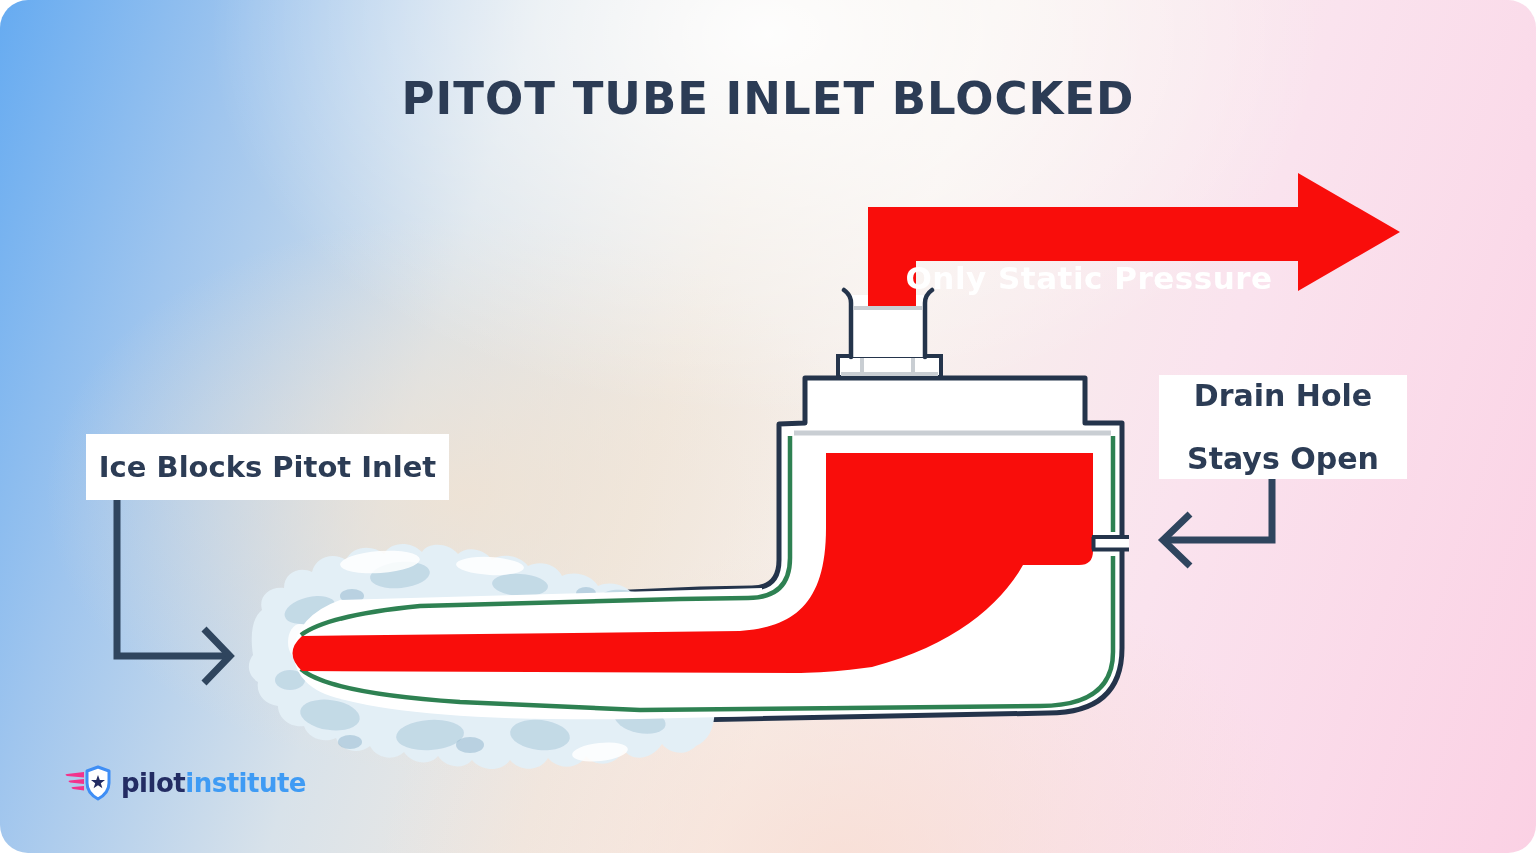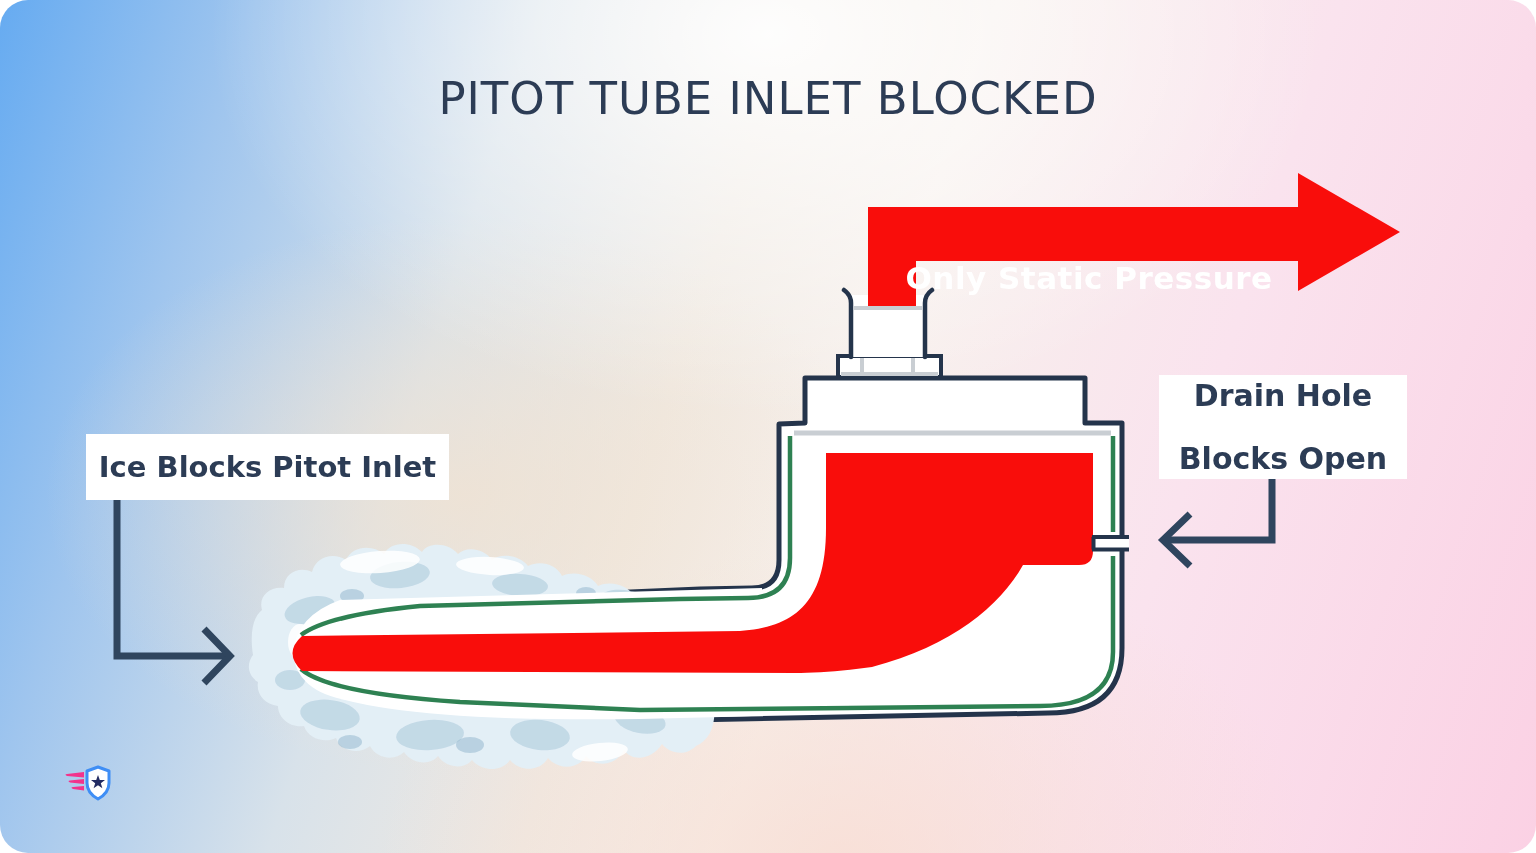--- a/index.html
+++ b/index.html
@@ -8,21 +8,21 @@
     font-family:"DejaVu Sans","Liberation Sans",sans-serif;
     background:
       radial-gradient(820px 560px at 50% 4%, rgba(255,255,255,.92), rgba(255,255,255,0) 68%),
       radial-gradient(640px 430px at 30% 58%, rgba(242,226,208,.75), rgba(242,226,208,0) 65%),
       radial-gradient(760px 520px at 55% 102%, rgba(248,219,206,.7), rgba(248,219,206,0) 62%),
       linear-gradient(108deg,#66abf1 0%,#9fc5ee 14%,#d8e2ea 30%,#efe9e2 44%,#f7f0ec 55%,#fae3ee 74%,#fbd1e4 100%);
   }
   .diagram-svg{position:absolute;left:0;top:0;width:1536px;height:853px;}
   .title{
     position:absolute;left:0;right:0;top:72px;text-align:center;
-    font-size:45px;font-weight:400;color:#2c3c55;letter-spacing:1px;
+    font-size:45px;font-weight:700;color:#2c3c55;letter-spacing:1px;
   }
   .arrow-label{
     position:absolute;left:880px;top:207px;width:418px;height:54px;
     display:flex;align-items:center;justify-content:center;
     font-size:31px;font-weight:800;color:#ffffff;letter-spacing:.5px;margin-top:44px;
   }
   .label-box{
     position:absolute;background:#ffffff;color:#2c3c55;
     font-weight:800;display:flex;flex-direction:column;
     align-items:center;justify-content:center;text-align:center;
@@ -130,28 +130,29 @@
   <div class="title">PITOT TUBE INLET BLOCKED</div>
 
   <div class="arrow-label">Only Static Pressure</div>
 
   <div class="label-box label-ice">
     <span>Ice Blocks Pitot Inlet</span>
   </div>
 
   <div class="label-box label-drain">
     <span>Drain Hole</span>
-    <span>Blocks Open</span>
+    <span>Stays Open</span>
   </div>
 
   <div class="logo">
     <svg width="52" height="40" viewBox="0 0 52 40">
       <g fill="#f2348c">
         <path d="M22,9 L5,11 Q2,11.5 5,13 L22,14.5 Z"></path>
         <path d="M22,16 L8,17.5 Q5,18 8,19.5 L22,21 Z"></path>
         <path d="M22,23 L11,24 Q8,24.5 11,26 L22,27.5 Z"></path>
       </g>
       <path d="M36,4 L47,8 L47,20 Q47,30 36,36 Q25,30 25,20 L25,8 Z" fill="#ffffff" stroke-width="3" stroke-linejoin="round" stroke="#3f8ef5"></path>
       <path d="M36,12 L37.8,17 L43,17 L38.8,20.2 L40.4,25.3 L36,22.2 L31.6,25.3 L33.2,20.2 L29,17 L34.2,17 Z" fill="#232c63"></path>
     </svg>
+    <div class="logo-text"><span class="logo-pilot">pilot</span><span class="logo-institute">institute</span></div>
   </div>
 
 </div>
 
 </body></html>

